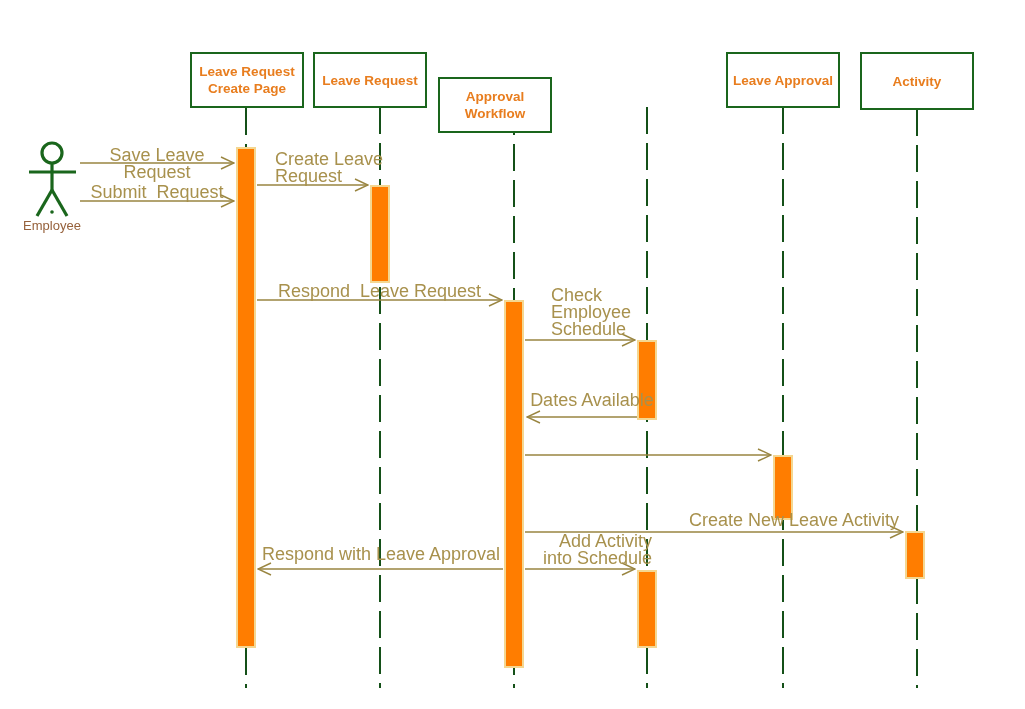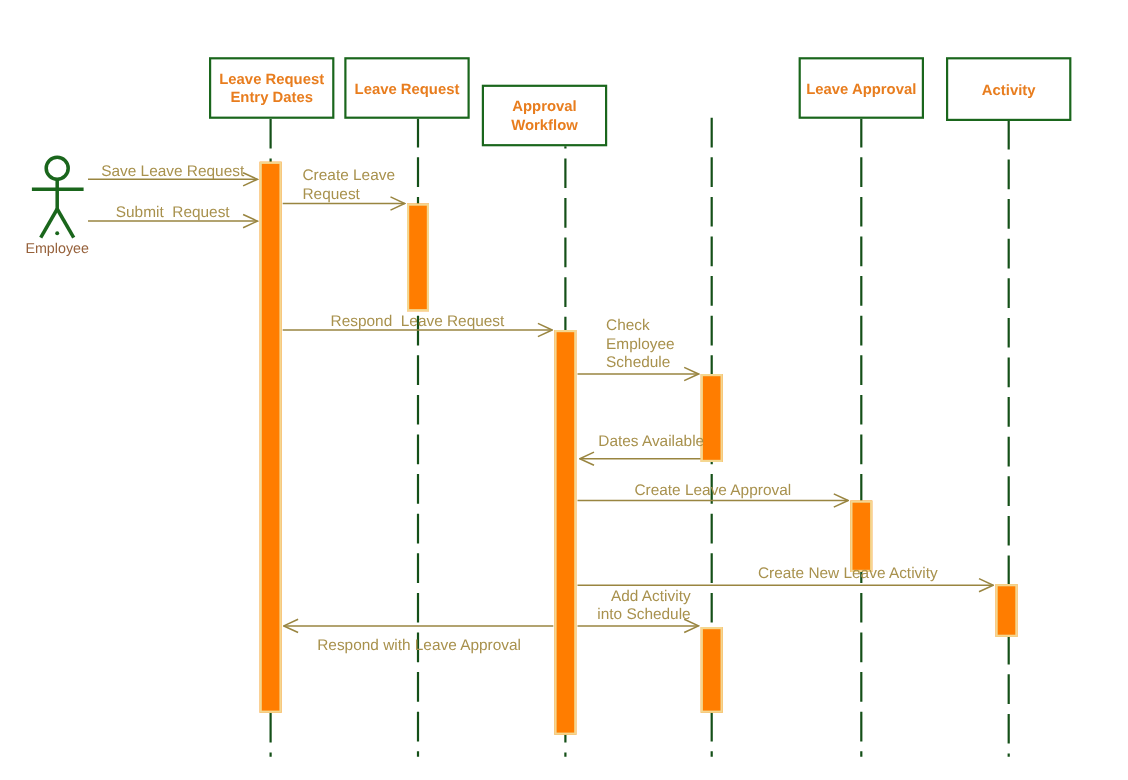--- a/index.html
+++ b/index.html
@@ -21,21 +21,21 @@
     display:flex;align-items:center;justify-content:center;text-align:center;
     color:var(--header-text);font-weight:bold;font-size:13.5px;line-height:17px;
     z-index:3;
   }
   .bar{
     position:absolute;width:20px;box-sizing:border-box;
     background:var(--bar-fill);border:2px solid var(--bar-border);
     z-index:2;
   }
   .msg{
-    position:absolute;color:var(--message-text);font-size:14px;line-height:17px;
+    position:absolute;color:var(--message-text);font-size:18px;line-height:17px;
     white-space:pre-wrap;z-index:4;
   }
   .msg.center{text-align:center;}
   .actor-label{
     position:absolute;left:20px;top:218px;width:64px;text-align:center;
     color:var(--actor-label);font-size:13px;z-index:4;
   }
 </style>
 </head>
 <body>
@@ -79,21 +79,21 @@
 
   <div class="bar" style="left:236px;top:147px;height:501px;"></div>
   <div class="bar" style="left:370px;top:185px;height:98px;"></div>
   <div class="bar" style="left:504px;top:300px;height:368px;"></div>
   <div class="bar" style="left:637px;top:340px;height:80px;"></div>
   <div class="bar" style="left:773px;top:455px;height:65px;"></div>
   <div class="bar" style="left:905px;top:531px;height:48px;"></div>
   <div class="bar" style="left:637px;top:570px;height:78px;"></div>
 
   <div class="head-box" style="left:190px;">
-    <span>Leave Request Entry Dates</span>
+    <span>Leave Request Create Page</span>
   </div>
   <div class="head-box" style="left:313px;">
     <span>Leave Request</span>
   </div>
   <div class="head-box" style="left:438px;margin-top:25px;">
     <span>Approval Workflow</span>
   </div>
   <div class="head-box" style="left:726px;">
     <span>Leave Approval</span>
   </div>
@@ -105,19 +105,18 @@
 
   <div class="msg center" style="left:80px;top:147px;width:154px;">Save Leave Request</div>
   <div class="msg center" style="left:80px;top:184px;width:154px;">Submit  Request</div>
   <div class="msg" style="left:275px;top:151px;">Create Leave
 Request</div>
   <div class="msg center" style="left:257px;top:283px;width:245px;">Respond  Leave Request</div>
   <div class="msg" style="left:551px;top:287px;">Check
 Employee
 Schedule</div>
   <div class="msg center" style="left:527px;top:392px;width:130px;">Dates Available</div>
-  <div class="msg center" style="left:525px;top:437px;width:246px;">Create Leave Approval</div>
   <div class="msg" style="left:647px;top:512px;padding-left:42px;">Create New Leave Activity</div>
   <div class="msg" style="left:543px;top:533px;text-align:right;">Add Activity
 into Schedule</div>
-  <div class="msg center" style="left:258px;top:546px;width:246px;margin-top:32px;">Respond with Leave Approval</div>
+  <div class="msg center" style="left:258px;top:546px;width:246px;">Respond with Leave Approval</div>
 
 </div>
 
 </body></html>

